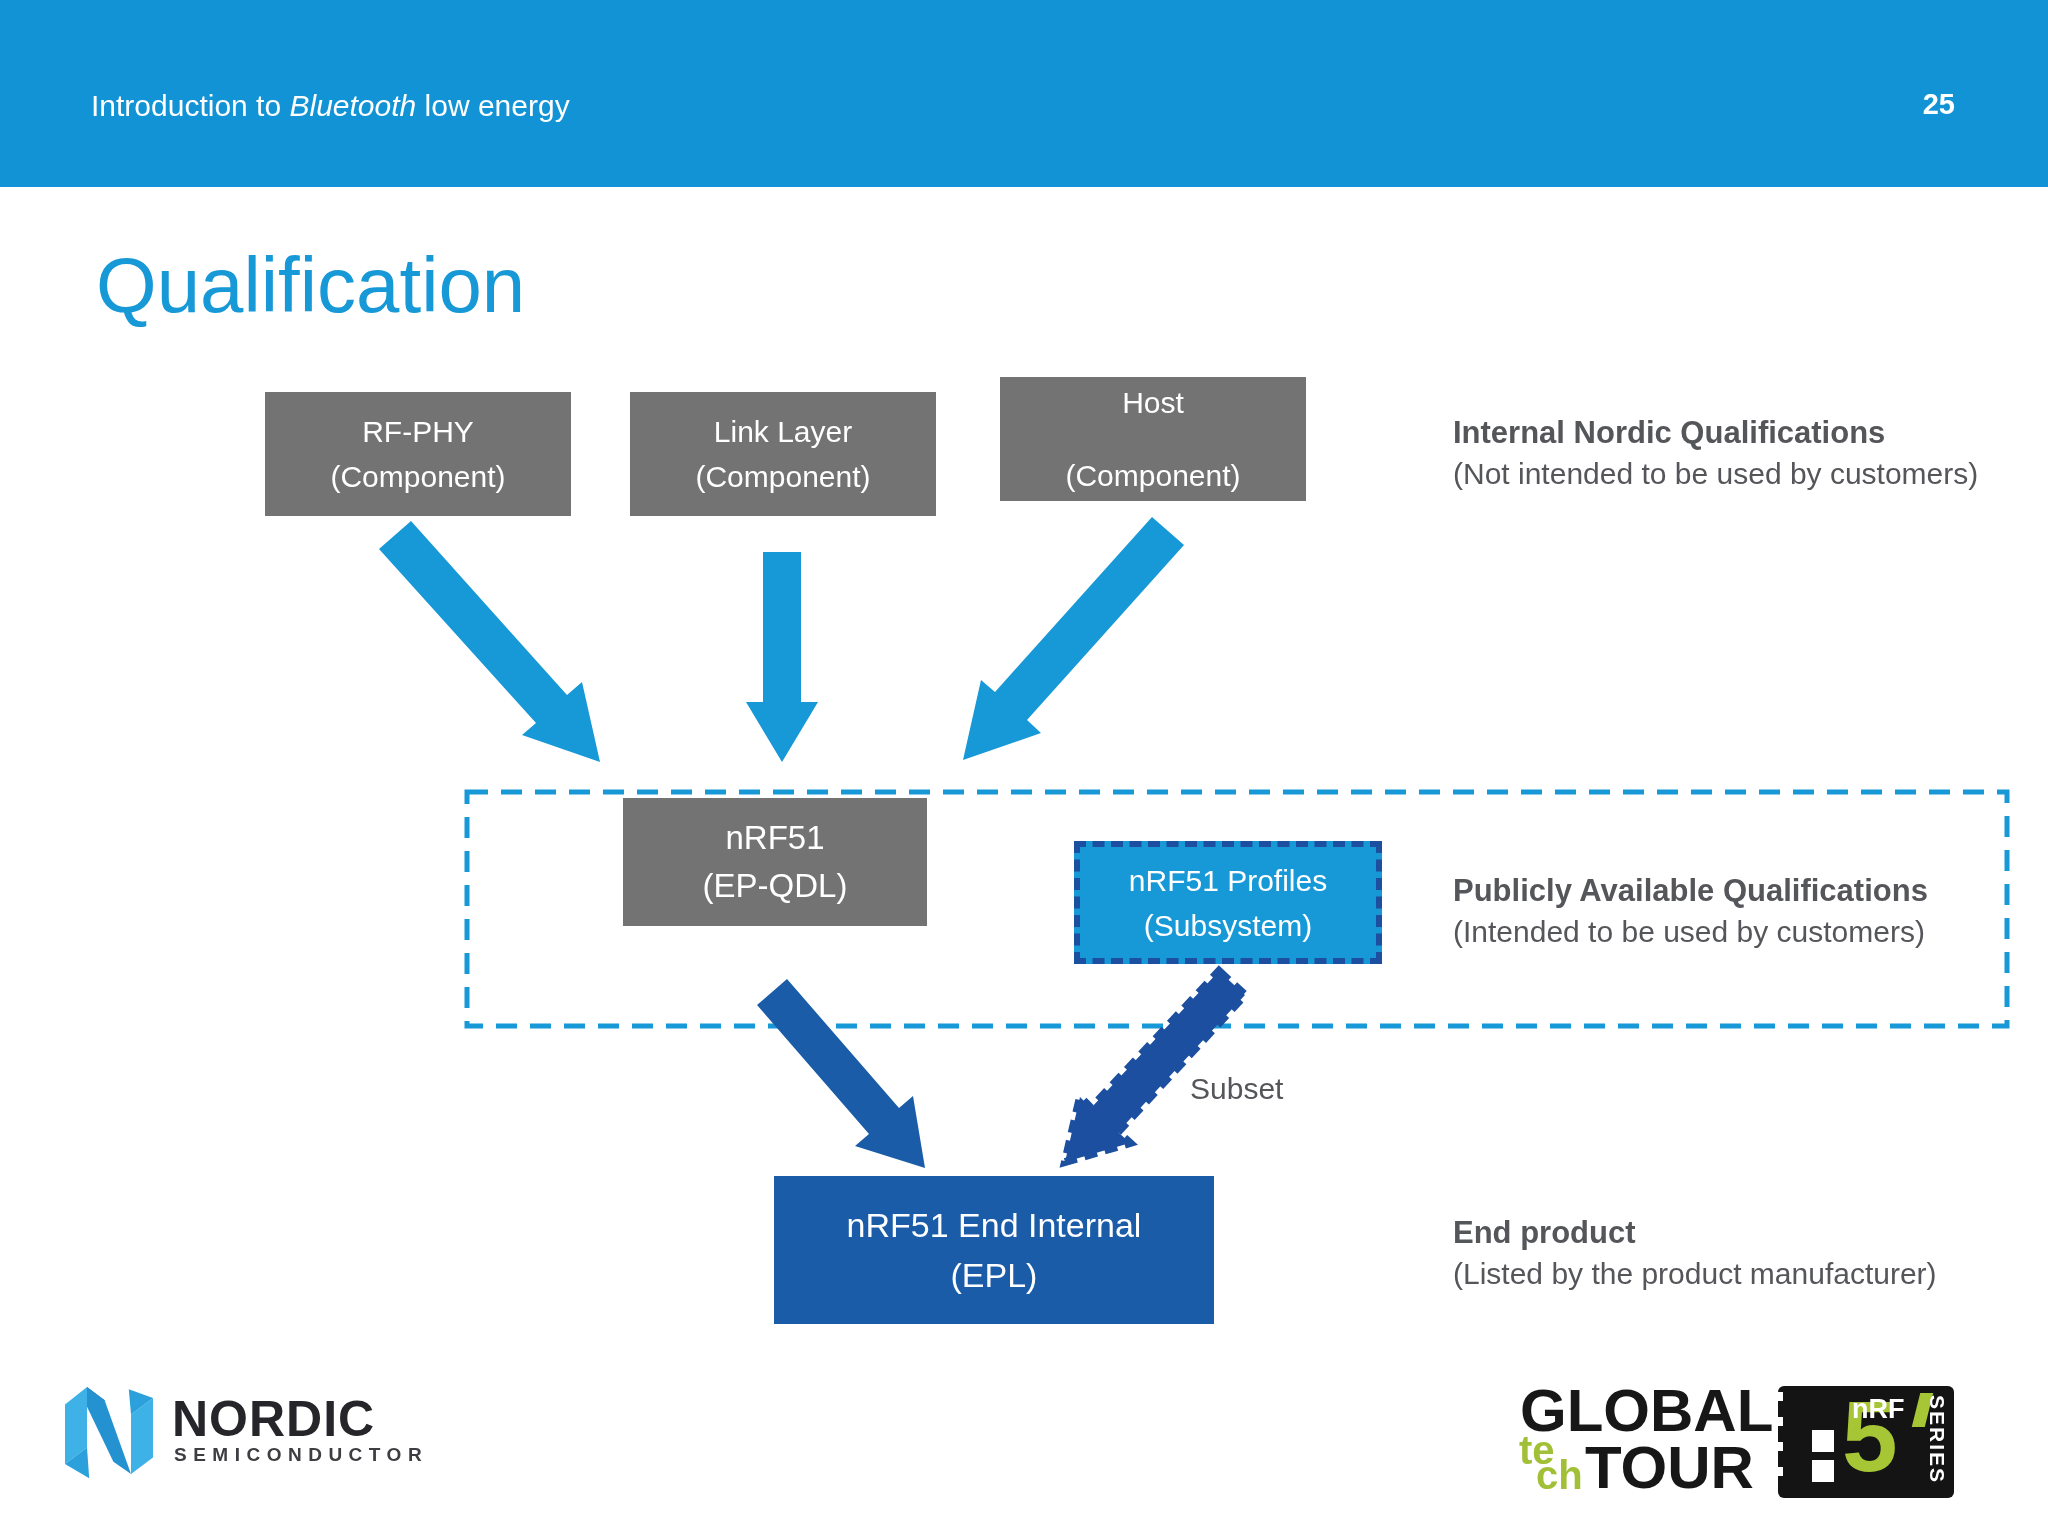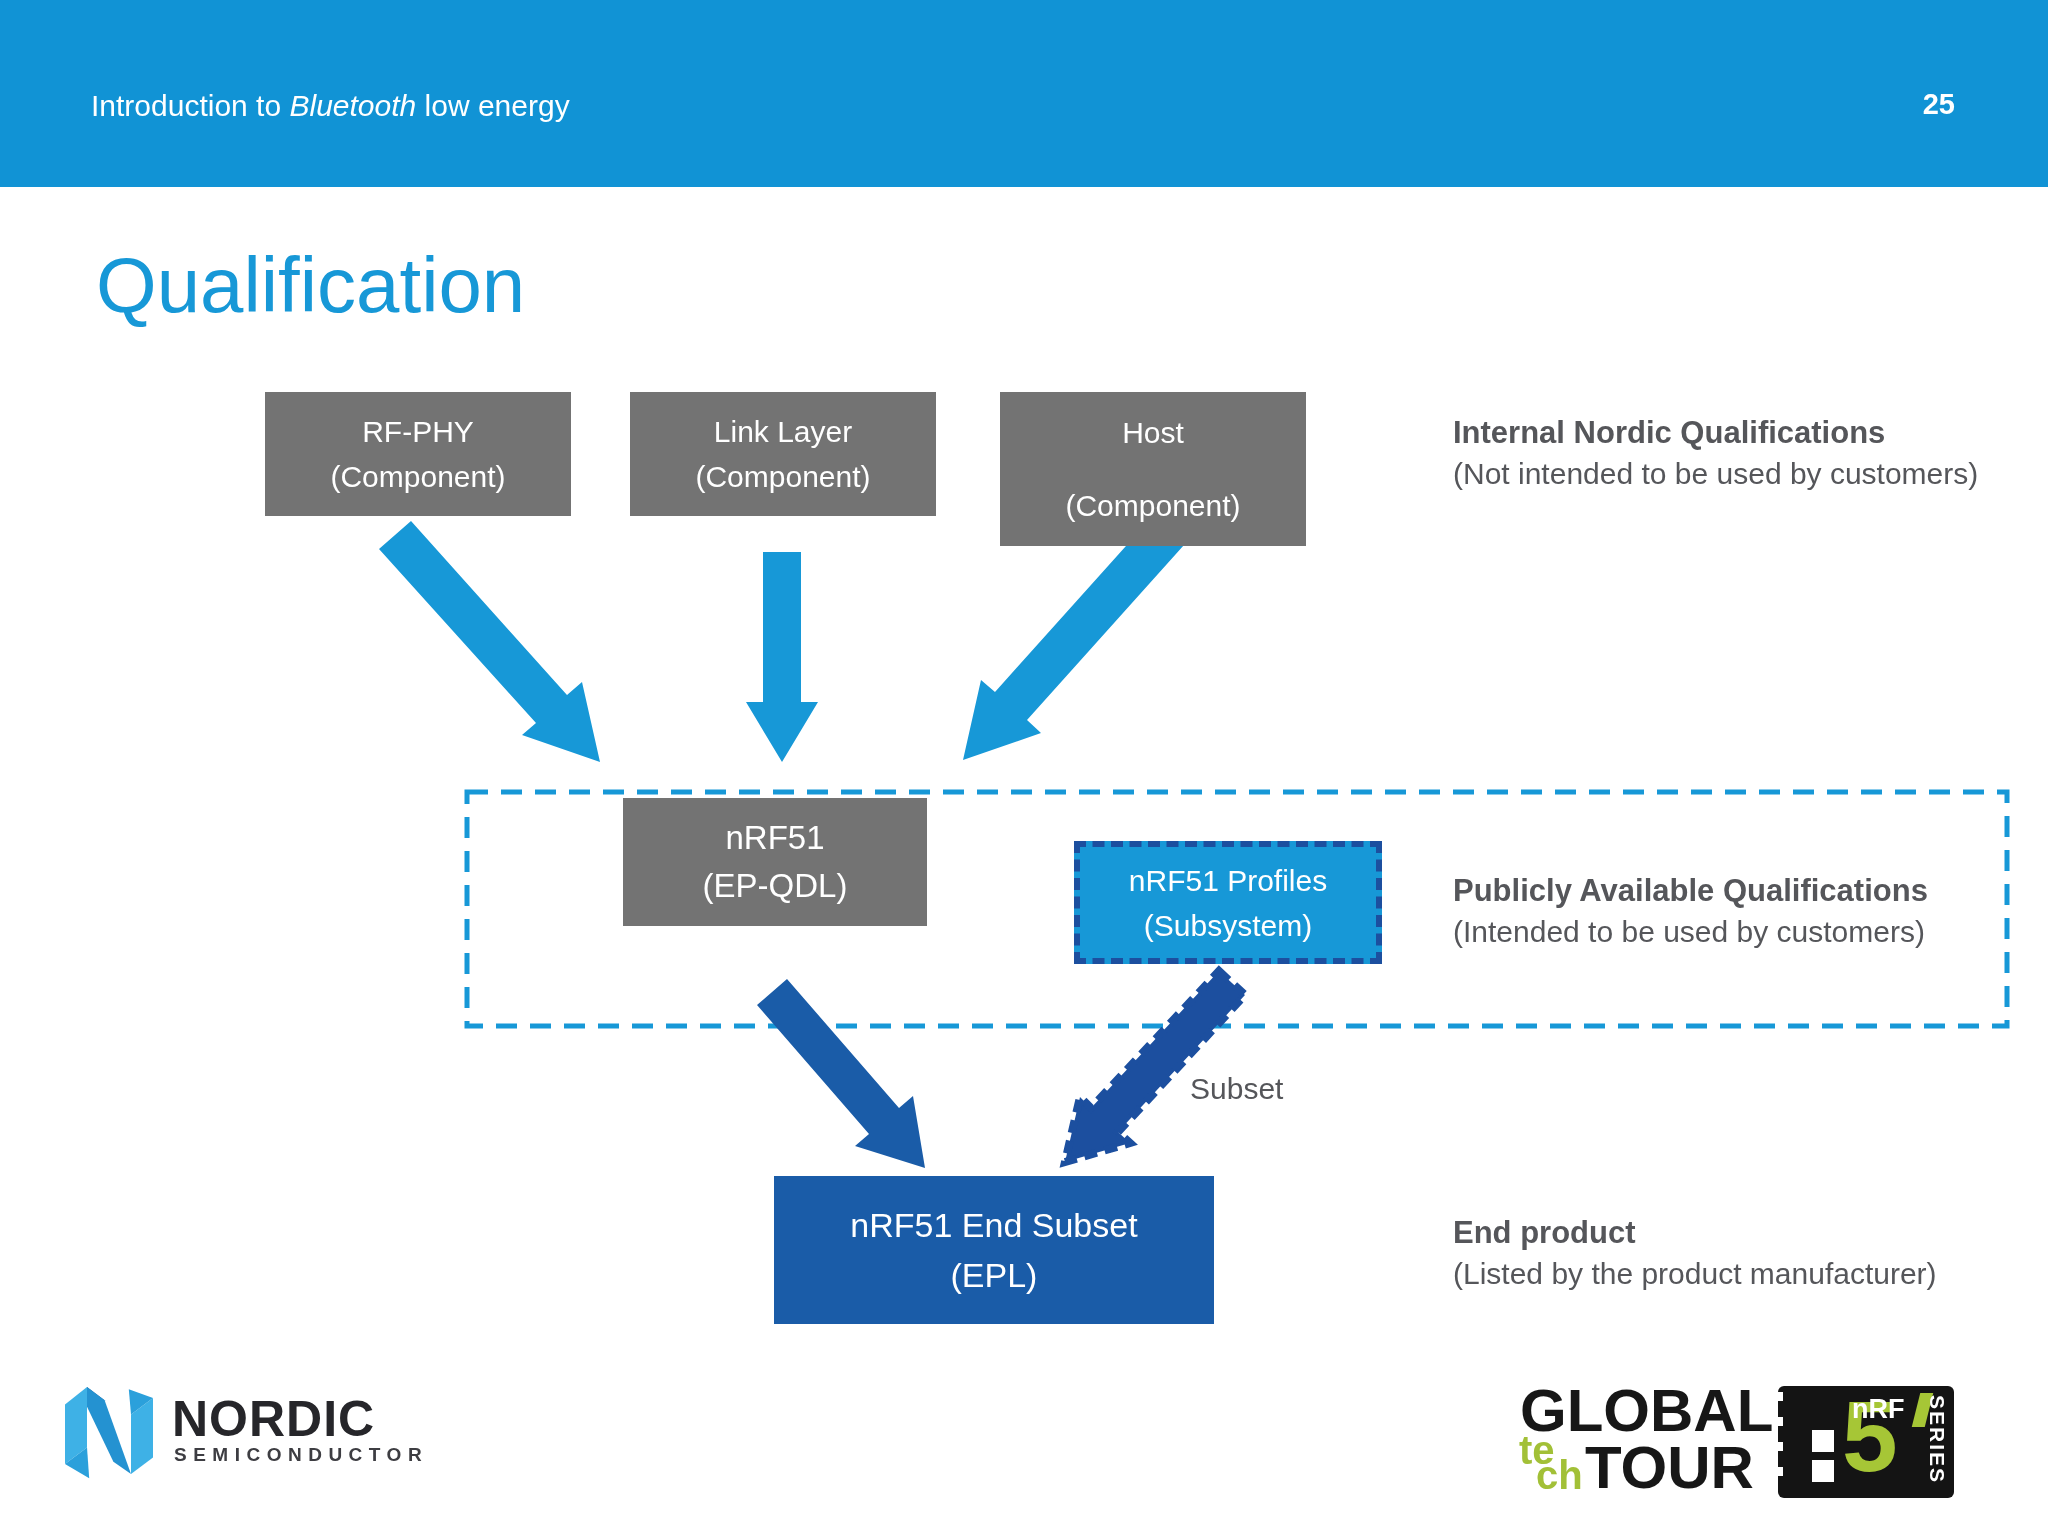--- a/index.html
+++ b/index.html
@@ -12,21 +12,21 @@
   .page-num{position:absolute;right:93px;top:88px;font-size:29px;font-weight:bold;color:#ffffff;}
   
   .slide-title{position:absolute;left:96px;top:240px;font-size:78px;color:#1798D7;letter-spacing:0px;}
   
   .dbox{position:absolute;display:flex;flex-direction:column;align-items:center;justify-content:center;
         color:#ffffff;text-align:center;box-sizing:border-box;}
   .dbox .l1,.dbox .l2{line-height:45px;}
   .box-light{background:#737373;font-size:30px;}
   .box-rf{left:265px;top:392px;width:306px;height:124px;}
   .box-ll{left:630px;top:392px;width:306px;height:124px;}
-  .box-host{left:1000px;top:392px;width:306px;height:154px;gap:28px;}
+  .box-host{left:1000px;top:377px;width:306px;height:124px;gap:28px;}
   .box-qdl{left:623px;top:798px;width:304px;height:128px;font-size:33px;}
   .box-qdl .l1,.box-qdl .l2{line-height:48px;}
   .box-profiles{left:1074px;top:841px;width:308px;height:123px;font-size:30px;
                 border:6px dashed #1C4F9F;background:#1798D7;}
   .box-end{left:774px;top:1176px;width:440px;height:148px;background:#1A5CA8;font-size:34px;}
   .box-end .l1,.box-end .l2{line-height:50px;}
   
   .annot{position:absolute;left:1453px;color:#55565A;font-size:30px;line-height:41px;white-space:nowrap;}
   .annot .b{font-weight:bold;font-size:31px;}
   .annot-internal{top:412px;}
@@ -94,21 +94,21 @@
   <div class="dbox box-light box-qdl">
     <div class="l1">nRF51</div>
     <div class="l2">(EP-QDL)</div>
   </div>
   <div class="dbox box-profiles">
     <div class="l1">nRF51 Profiles</div>
     <div class="l2">(Subsystem)</div>
   </div>
 
   <div class="dbox box-end">
-    <div class="l1">nRF51 End Subset</div>
+    <div class="l1">nRF51 End Internal</div>
     <div class="l2">(EPL)</div>
   </div>
 
   <div class="subset-label">Subset</div>
 
   <div class="annot annot-internal">
     <div class="b">Internal Nordic Qualifications</div>
     <div>(Not intended to be used by customers)</div>
   </div>
   <div class="annot annot-public">

